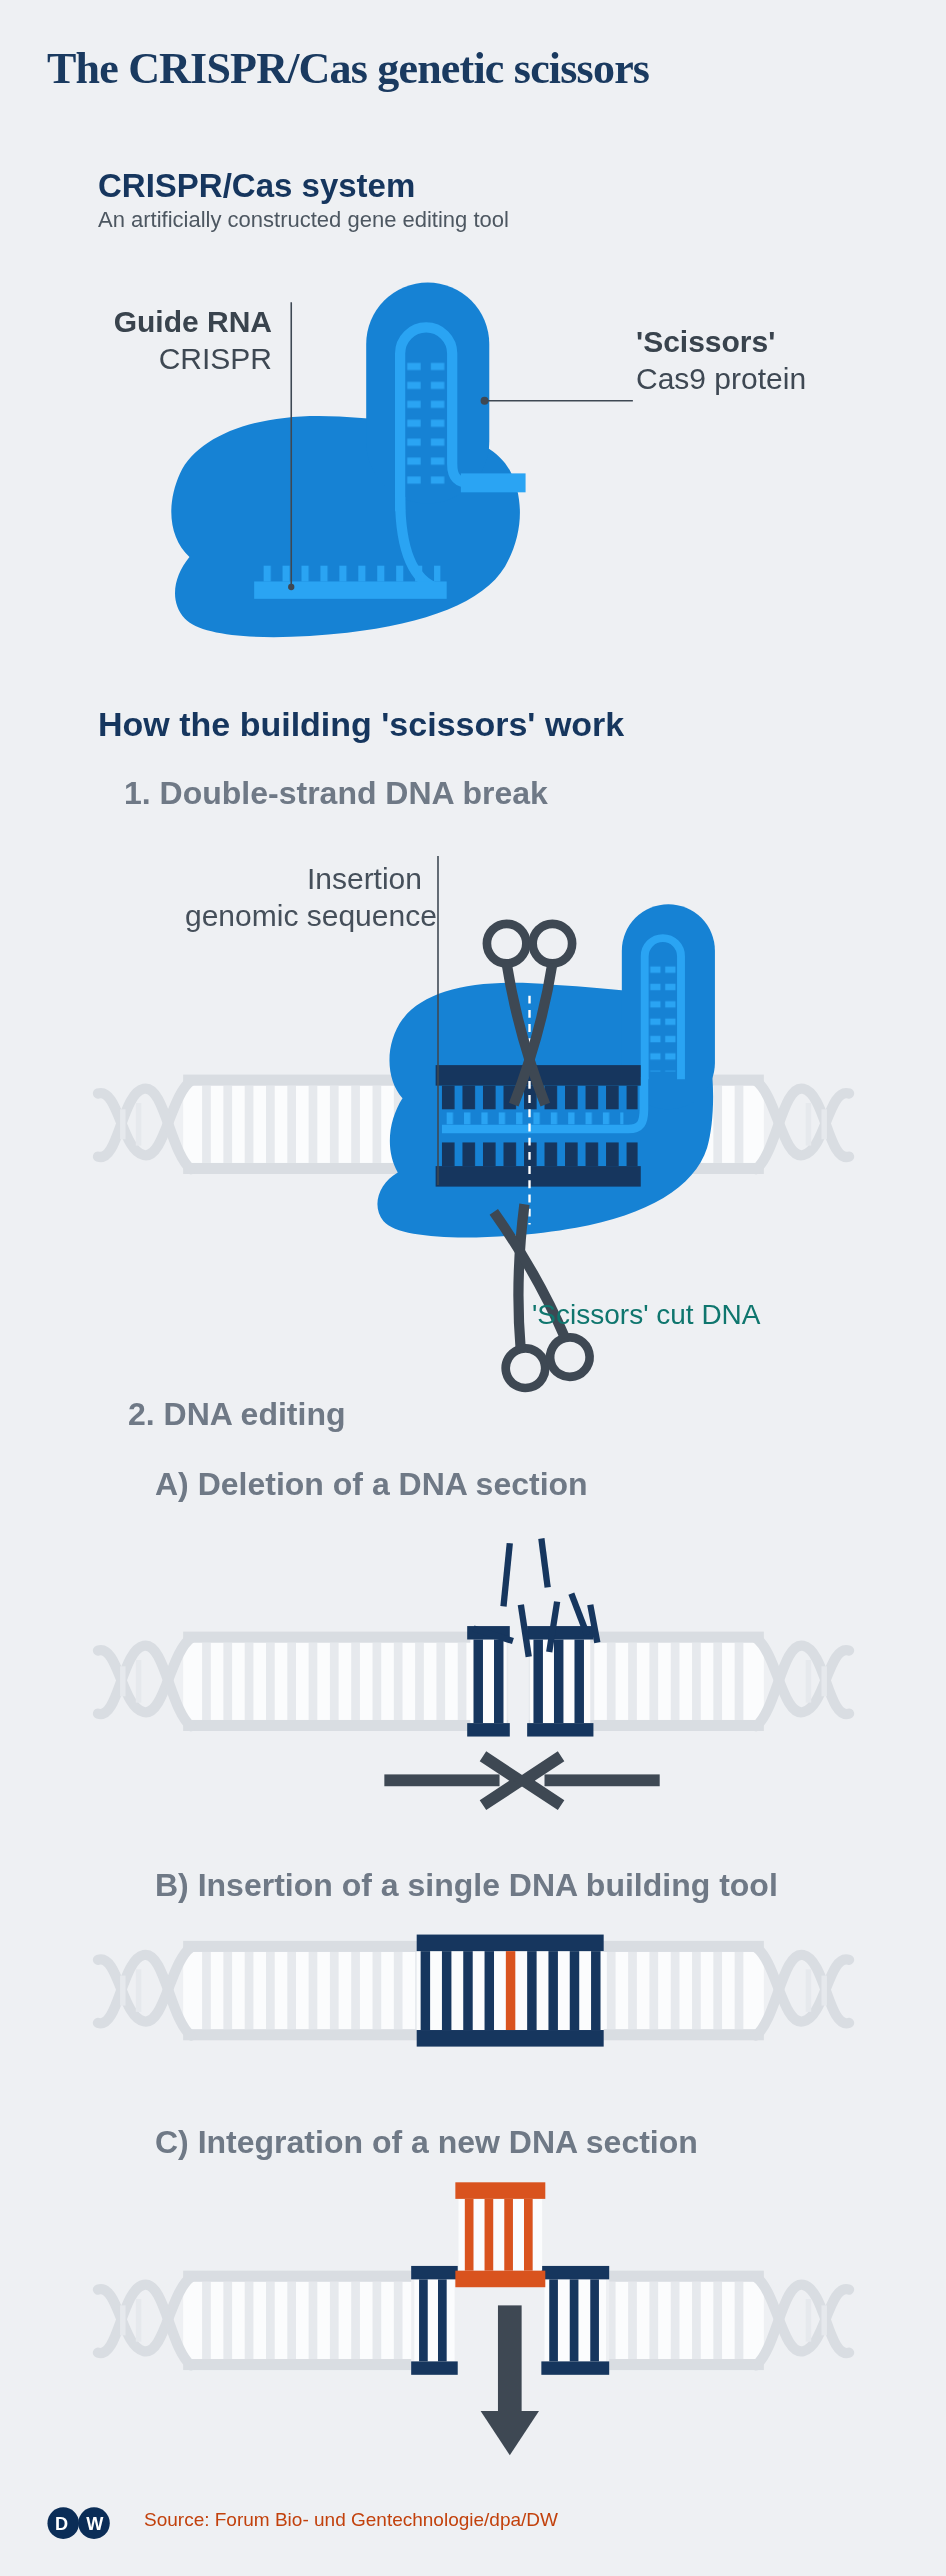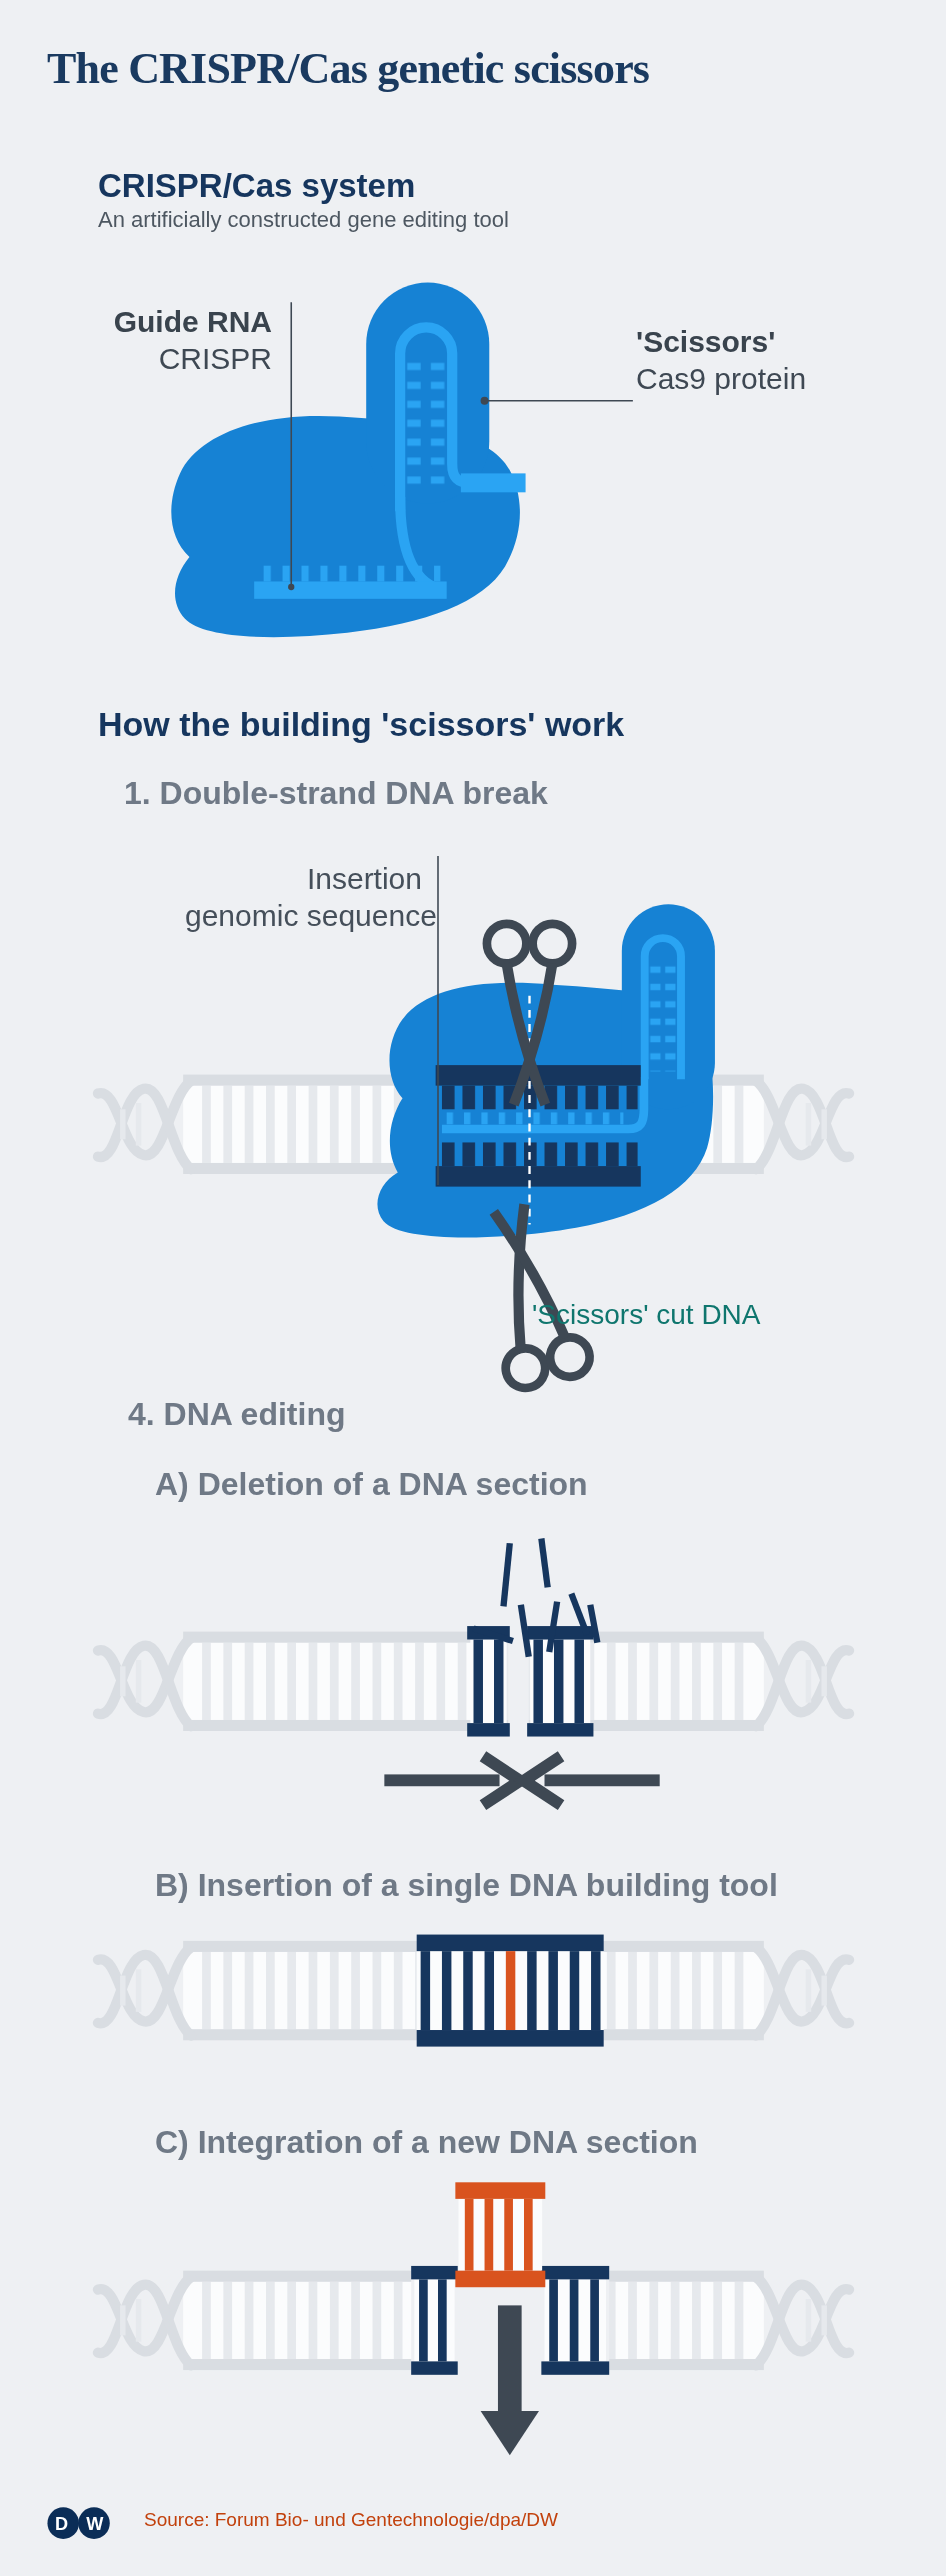--- a/index.html
+++ b/index.html
@@ -242,21 +242,21 @@
 <div class="t how-heading">How the building 'scissors' work</div>
 <div class="t step-title step1-title">1. Double-strand DNA break</div>
 
 <div class="t matching-label">
   <div>Insertion</div>
   <div>genomic sequence</div>
 </div>
 
 <div class="t cut-label">'Scissors' cut DNA</div>
 
-<div class="t step-title step2-title">4. DNA editing</div>
+<div class="t step-title step2-title">2. DNA editing</div>
 <div class="t opt opt-a">A) Deletion of a DNA section</div>
 <div class="t opt opt-b">B) Insertion of a single DNA building tool</div>
 <div class="t opt opt-c">C) Integration of a new DNA section</div>
 
 <div class="t source">Source: Forum Bio- und Gentechnologie/dpa/DW</div>
 
 </div>
 
 
 </body></html>

